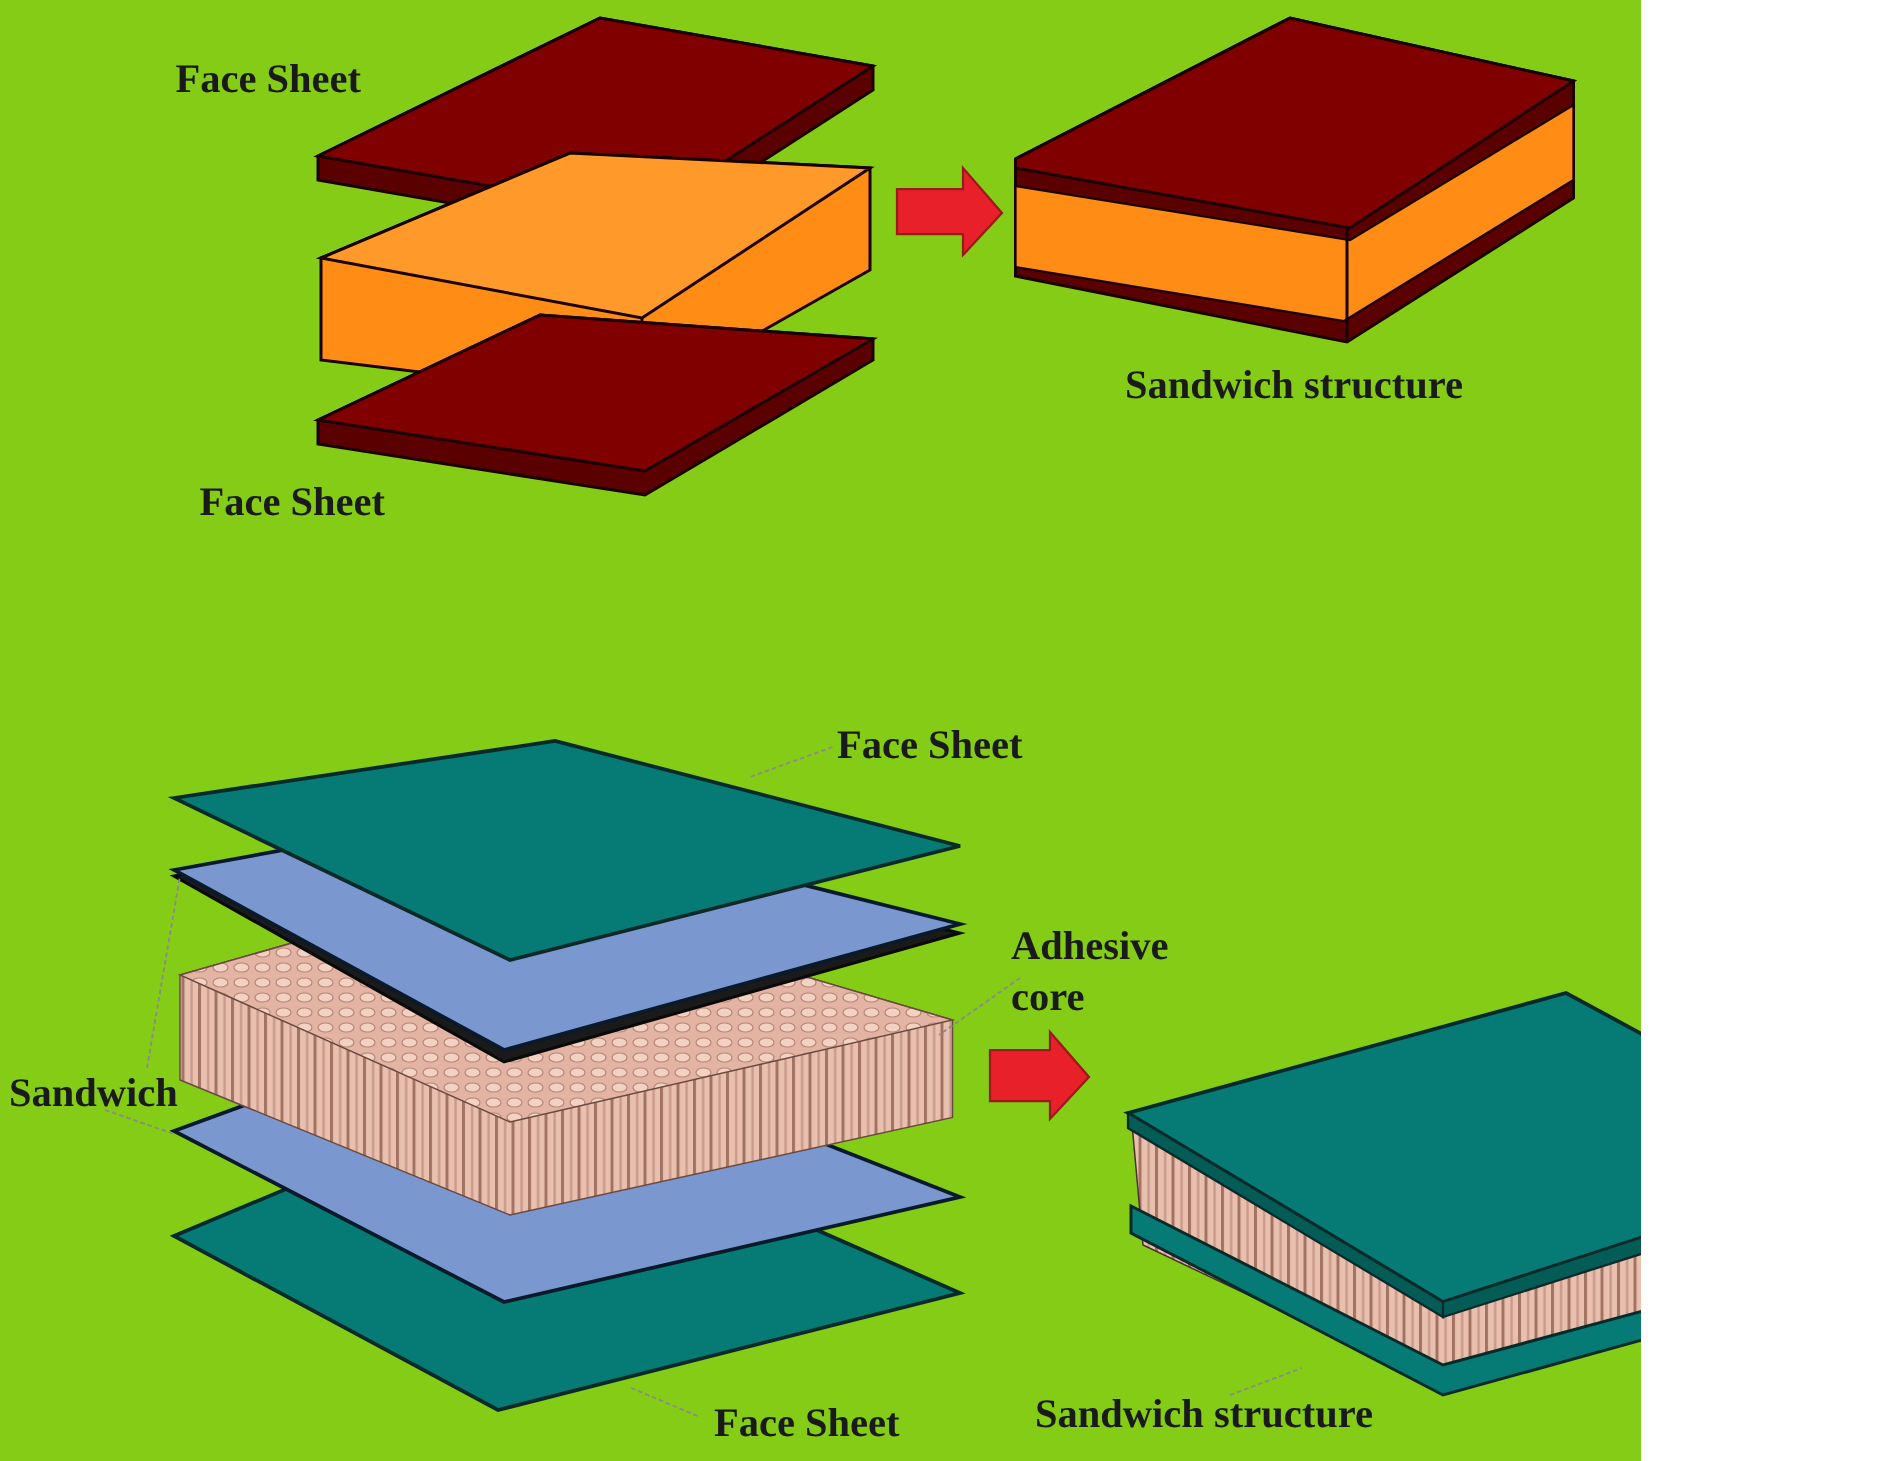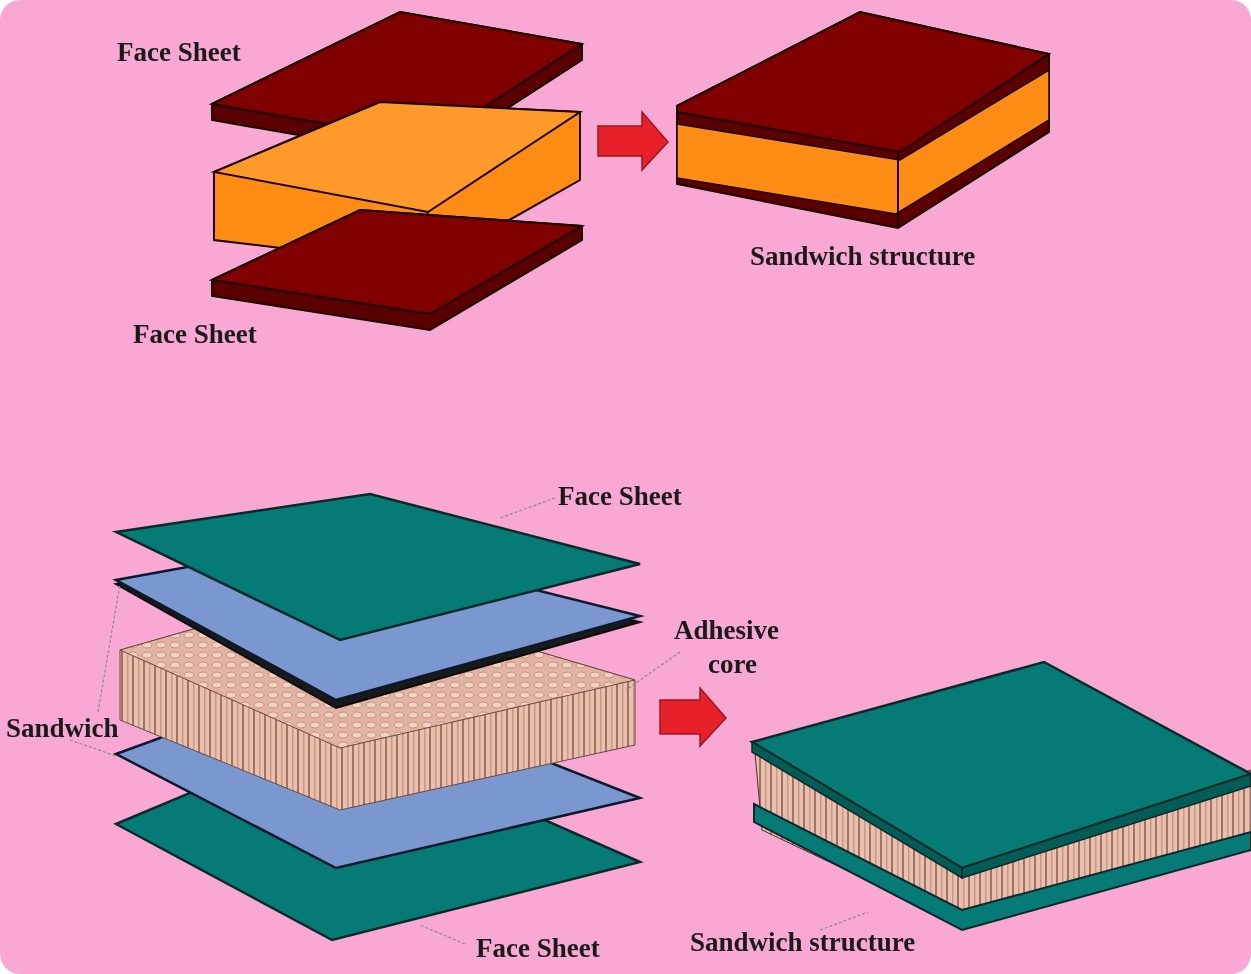--- a/index.html
+++ b/index.html
@@ -1,16 +1,16 @@
 <!DOCTYPE html>
 <html><head>
 <meta charset="utf-8">
 <style>
   html, body { margin: 0; padding: 0; background: #ffffff; }
-  #canvas { position: relative; width: 1251px; height: 974px; overflow: hidden; background: #f9a8d4; border-radius: 20px; }
+  #canvas { position: relative; width: 1094px; height: 974px; overflow: hidden; background: #84cc16; }
   svg { position: absolute; left: 0; top: 0; }
   .lbl { position: absolute; font-family: "Liberation Serif", "DejaVu Serif", serif; font-weight: bold; color: #1a1a1a; font-size: 27px; line-height: 32px; white-space: nowrap; }
   .center { text-align: center; }
 </style>
 </head>
 <body>
 
 <div id="canvas">
 
 <svg width="1251" height="974" viewBox="0 0 1251 974">
@@ -90,18 +90,18 @@
     <line x1="820" y1="930" x2="868" y2="912"></line>
   </g>
 </svg>
 
 <div class="lbl" style="left:117px; top:36px;">Face Sheet</div>
 <div class="lbl" style="left:133px; top:318px;">Face Sheet</div>
 <div class="lbl" style="left:750px; top:240px;">Sandwich structure</div>
 
 <div class="lbl" style="left:558px; top:480px;">Face Sheet</div>
 <div class="lbl" style="left:674px; top:614px;">Adhesive</div>
-<div class="lbl" style="left:674px; top:648px;margin-left:34px;">core</div>
+<div class="lbl" style="left:674px; top:648px;">core</div>
 <div class="lbl" style="left:6px; top:712px;">Sandwich</div>
 <div class="lbl" style="left:476px; top:932px;">Face Sheet</div>
 <div class="lbl" style="left:690px; top:926px;">Sandwich structure</div>
 
 </div>
 
 </body></html>

